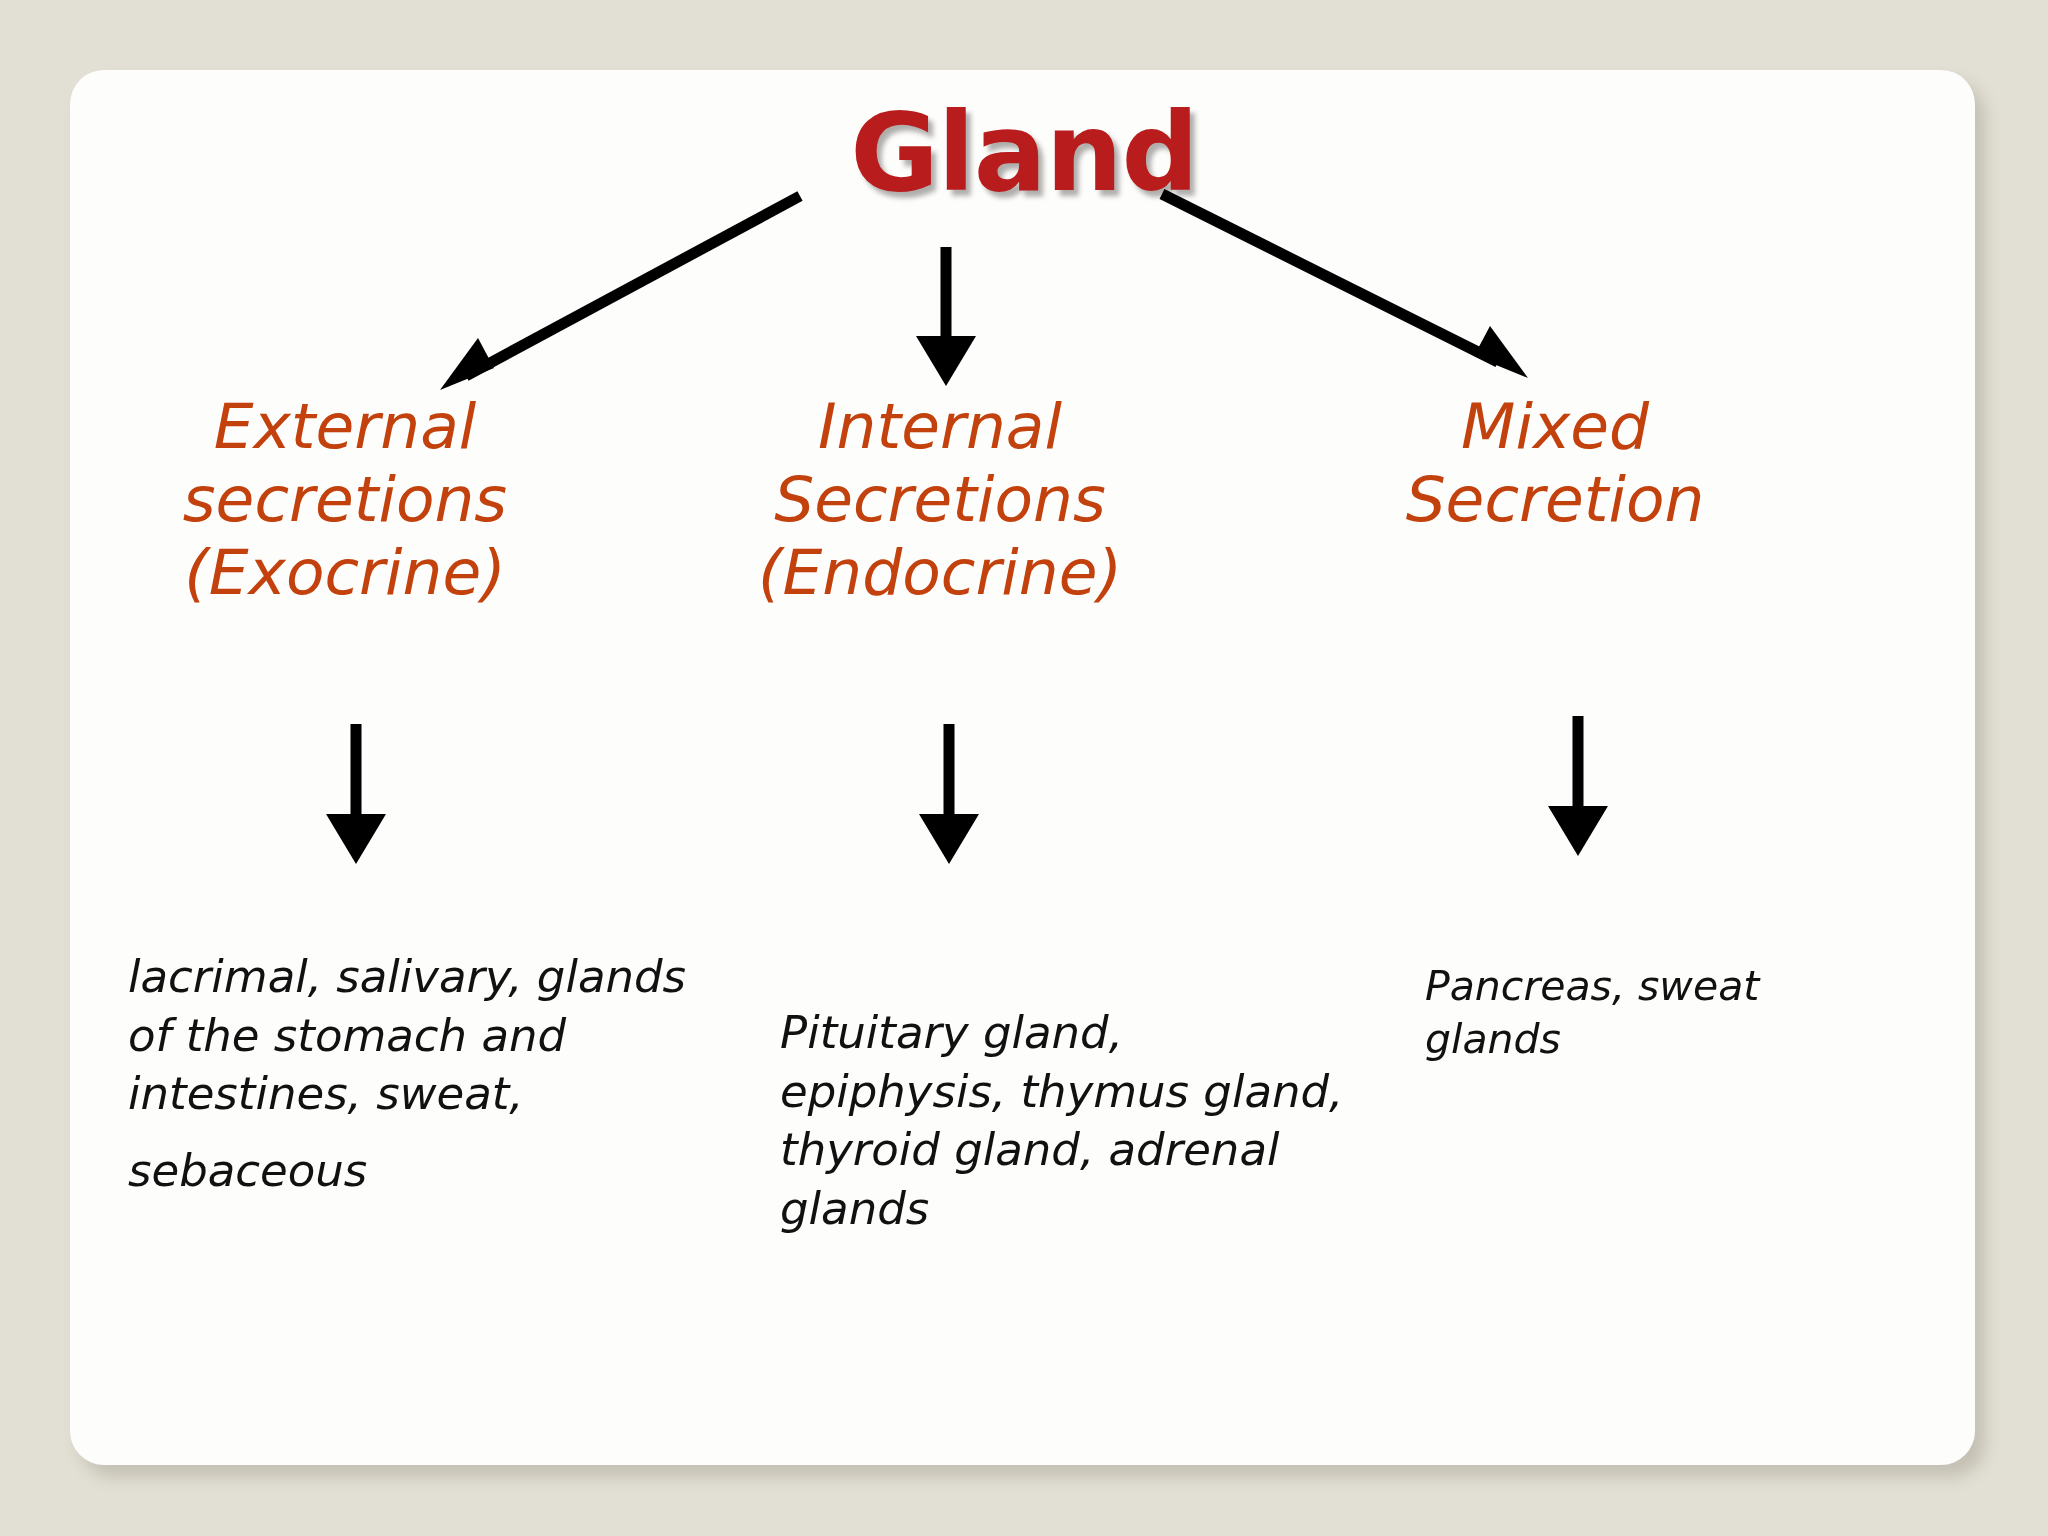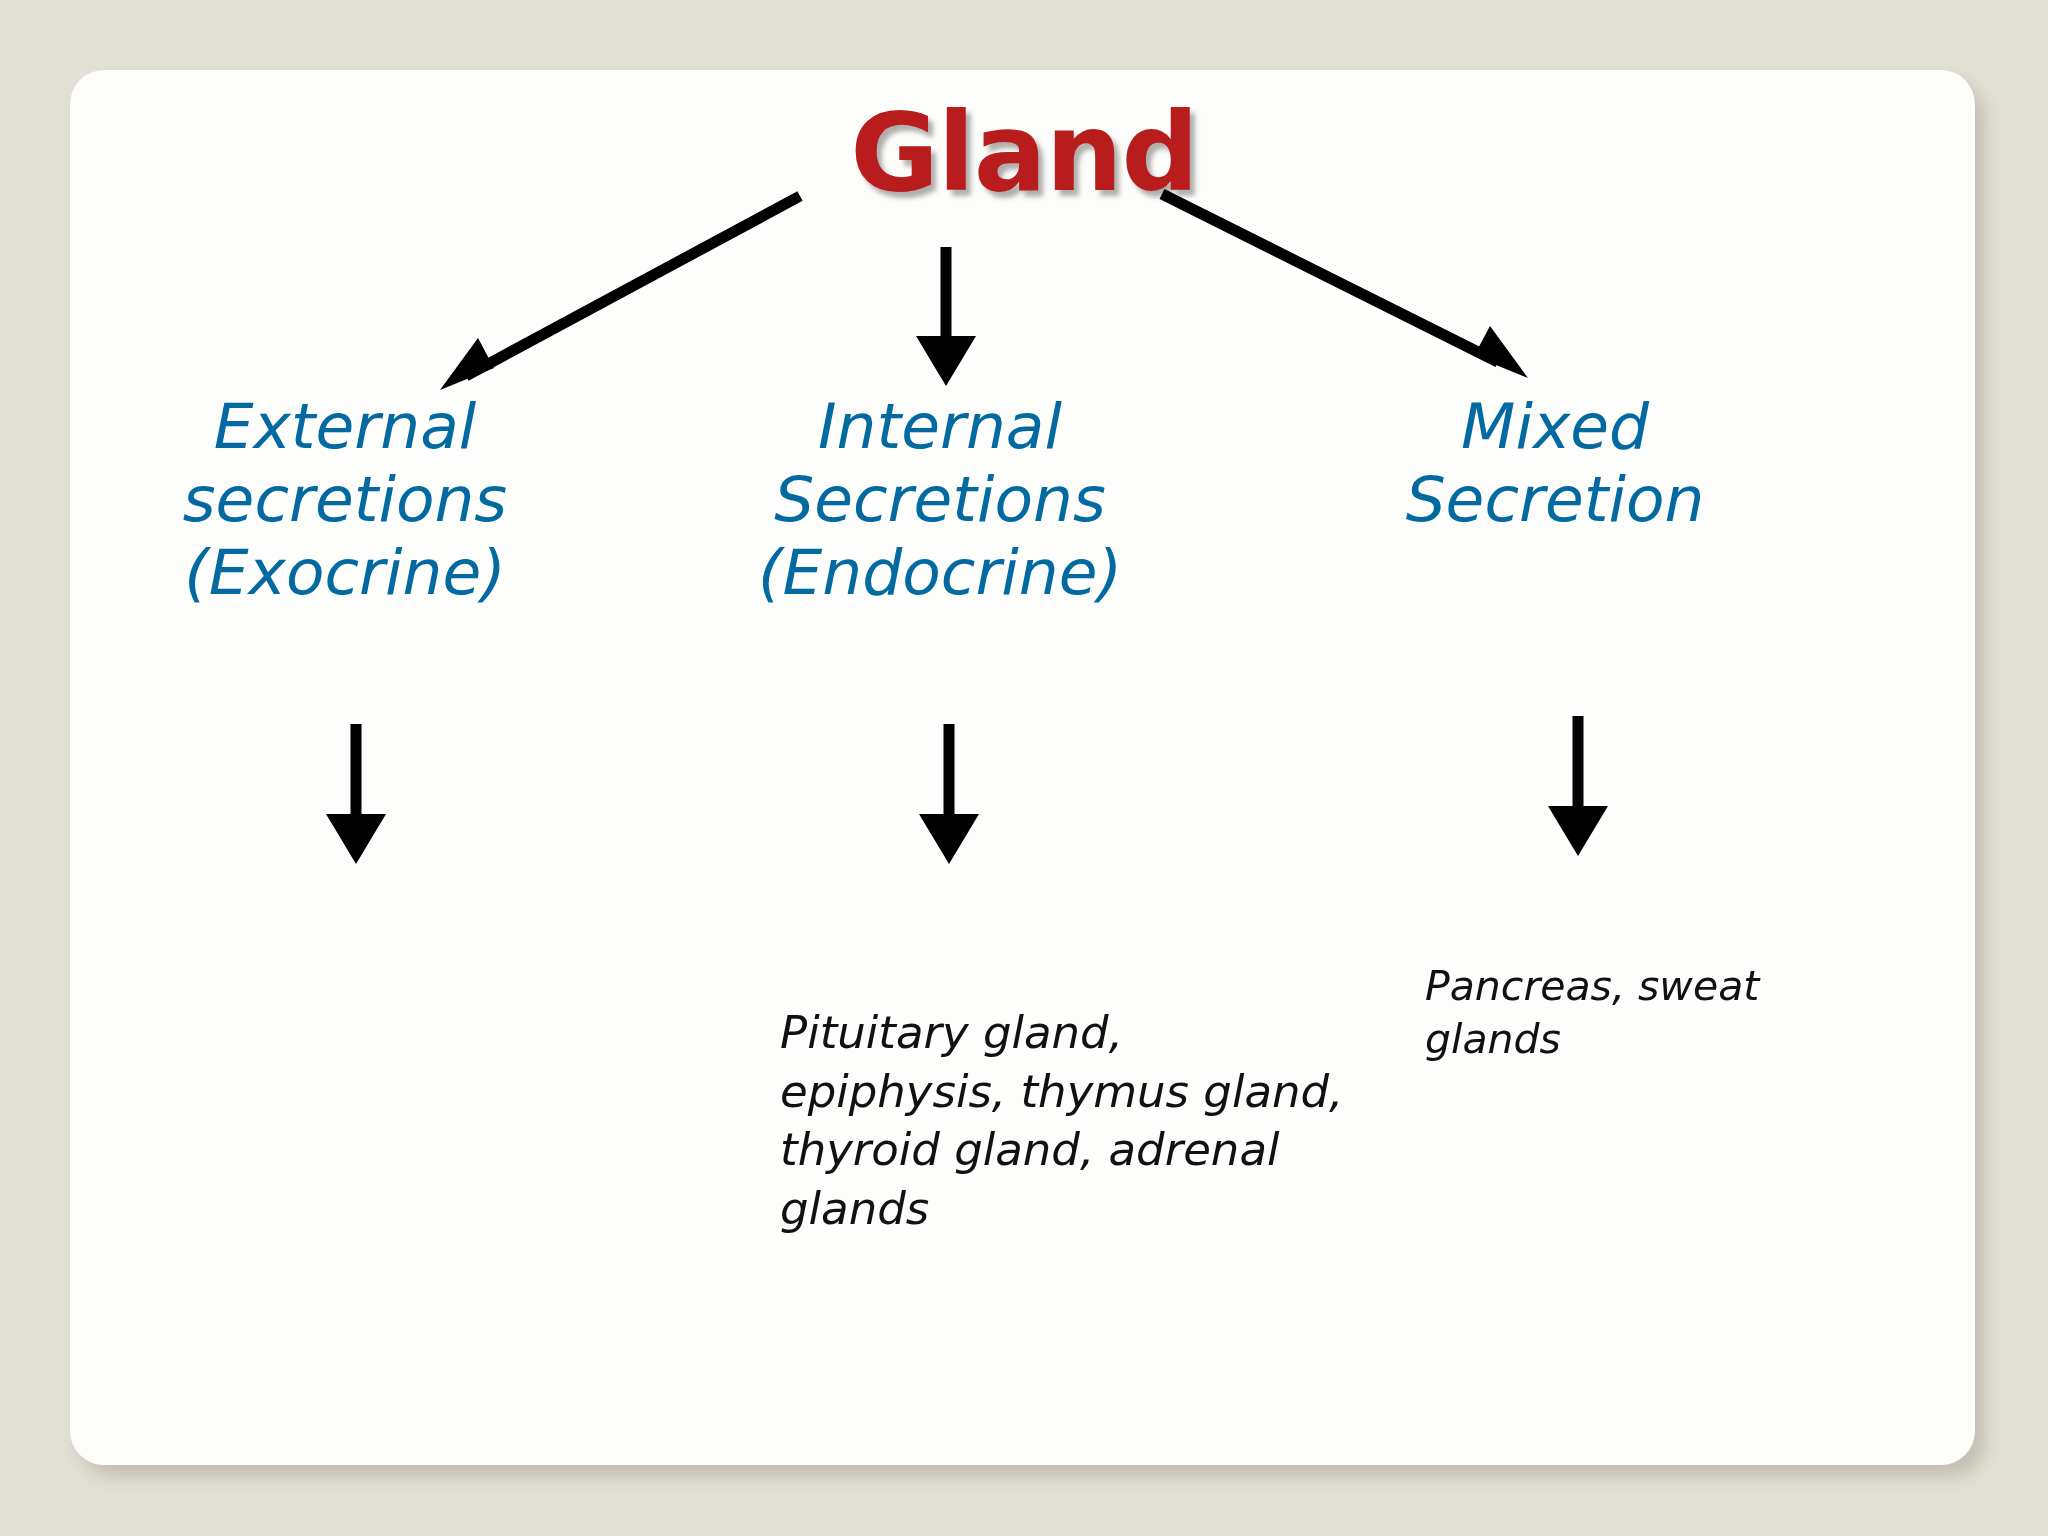--- a/index.html
+++ b/index.html
@@ -57,21 +57,21 @@
     letter-spacing: -1px;
     text-shadow: 5px 6px 5px rgba(60,55,50,0.40);
   }
 
   
   .category-label {
     position: absolute;
     font-style: italic;
     font-size: 63px;
     line-height: 1.16;
-    color: #0369a1;
+    color: #c2410c;
     text-align: center;
     white-space: pre-line;
   }
   #category-label-0 { left: 60px;   top: 390px; width: 570px; }
   #category-label-1 { left: 655px;  top: 390px; width: 570px; }
   #category-label-2 { left: 1270px; top: 390px; width: 570px; }
 
   
   .examples-block {
     position: absolute;
@@ -132,20 +132,24 @@
 secretions
 (Exocrine)</div>
 
   <div class="category-label" id="category-label-1">Internal
 Secretions
 (Endocrine)</div>
 
   <div class="category-label" id="category-label-2">Mixed
 Secretion</div>
 
+  <div class="examples-block" id="examples-block-0">
+    <p>lacrimal, salivary, glands of the stomach and intestines, sweat,</p>
+    <p>sebaceous</p>
+  </div>
 
   <div class="examples-block" id="examples-block-1">
     <p>Pituitary gland, epiphysis, thymus gland, thyroid gland, adrenal glands</p>
   </div>
 
   <div class="examples-block" id="examples-block-2">
     <p>Pancreas, sweat glands</p>
   </div>
 
 </div>

